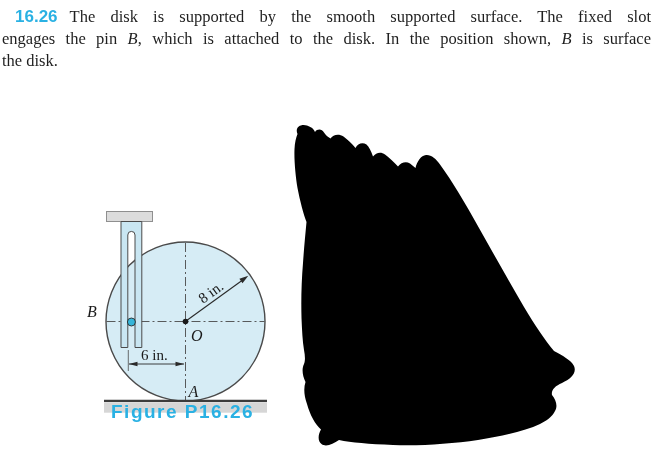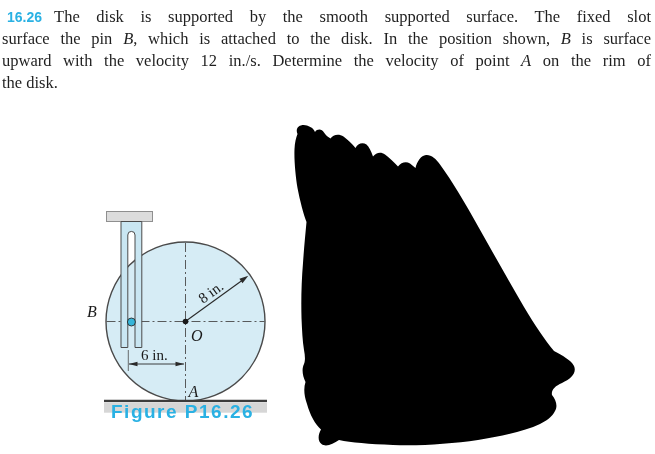--- a/index.html
+++ b/index.html
@@ -9,41 +9,40 @@
     font-family:"Liberation Serif", serif;
   }
   .problem-text{
     position:absolute;left:2px;top:6px;width:649px;
     font-size:16.5px;line-height:22px;color:#1f1f1f;
   }
   .pline{text-align:justify;text-align-last:justify;}
   .pline.last{text-align:left;text-align-last:left;}
   .pnum{
     font-family:"Liberation Sans", sans-serif;
-    font-weight:bold;color:#2ab1e3;font-size:14px;
-    margin-left:5px;margin-right:12px;
+    font-weight:bold;color:#2ab1e3;font-size:17px;
+    margin-left:13px;margin-right:12px;
   }
   .var{font-style:italic;}
   .fig-canvas{position:absolute;left:0;top:0;}
   .fig-caption{
     position:absolute;left:111px;top:401px;
     font-family:"Liberation Sans", sans-serif;
     font-weight:bold;font-size:19px;letter-spacing:1.5px;color:#2ab1e3;
   }
   svg text{font-family:"Liberation Serif", serif;fill:#1a1a1a;}
   svg .lbl{font-style:italic;font-size:16px;}
   svg .dim{font-size:15px;}
 </style>
 </head>
 <body>
 
 <div class="problem-text">
   <div class="pline"><span class="pnum">16.26</span><span>The disk is supported by the smooth supported surface. The fixed slot</span></div>
-  <div class="pline"><span>surface the pin </span><span class="var">B</span><span>, which is attached to the disk. In the position shown, </span><span class="var">B</span><span> is surface</span></div>
-  <div class="pline"><span>upward with the velocity 12 in./s. Determine the velocity of point </span><span class="var">A</span><span> on the rim of</span></div>
+  <div class="pline"><span>engages the pin </span><span class="var">B</span><span>, which is attached to the disk. In the position shown, </span><span class="var">B</span><span> is surface</span></div>
   <div class="pline last"><span>the disk.</span></div>
 </div>
 
 <svg class="fig-canvas" width="655" height="454" viewBox="0 0 655 454">
 
   <rect x="106.5" y="211.5" width="46" height="10" fill="#dcdcdc" stroke="#8f8f8f" stroke-width="1"></rect>
 
   <circle cx="185.5" cy="321.5" r="79.5" fill="#d6ecf5" stroke="#4a4a4a" stroke-width="1.4"></circle>
 
   <line x1="185.5" y1="243" x2="185.5" y2="400.5" stroke="#4a4a4a" stroke-width="0.9" stroke-dasharray="9 3 2 3"></line>

